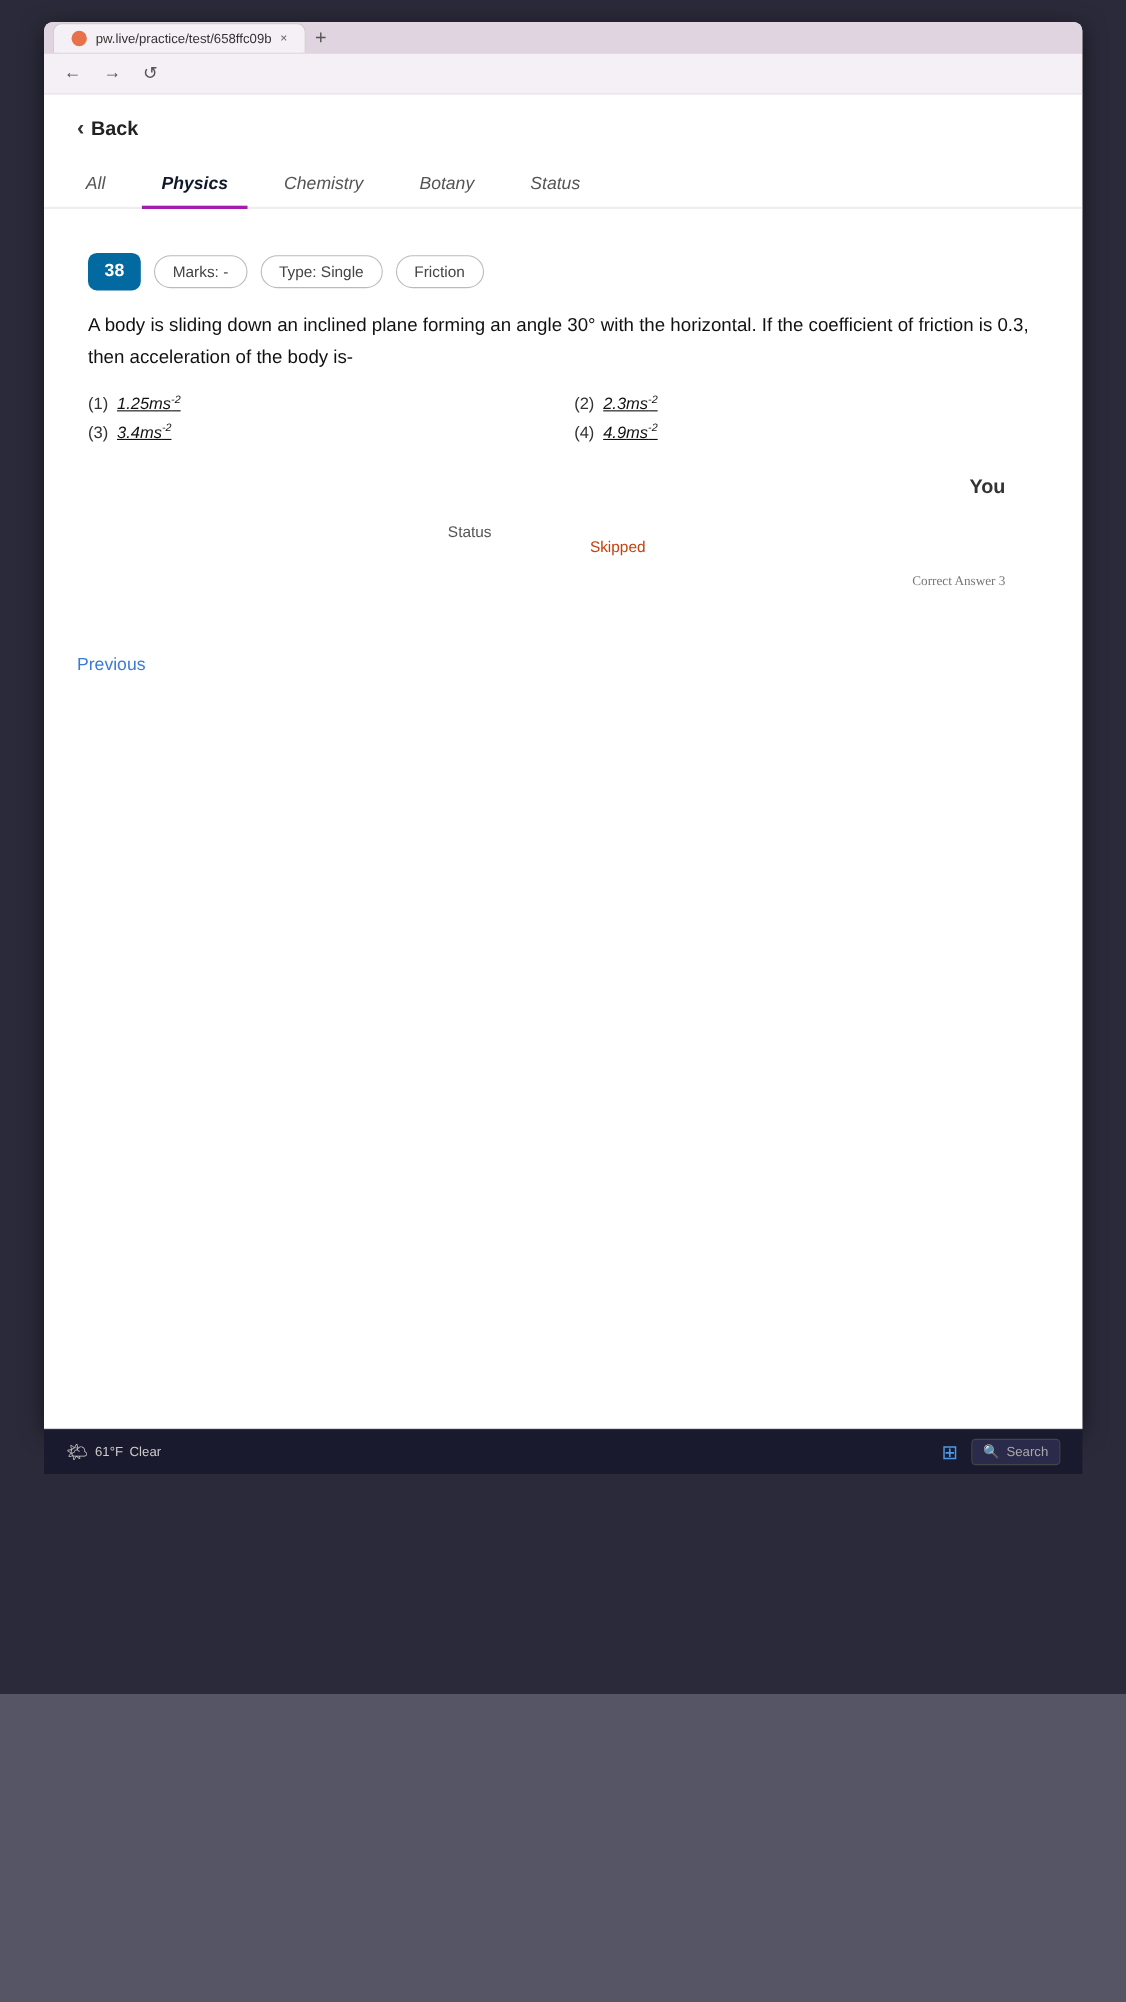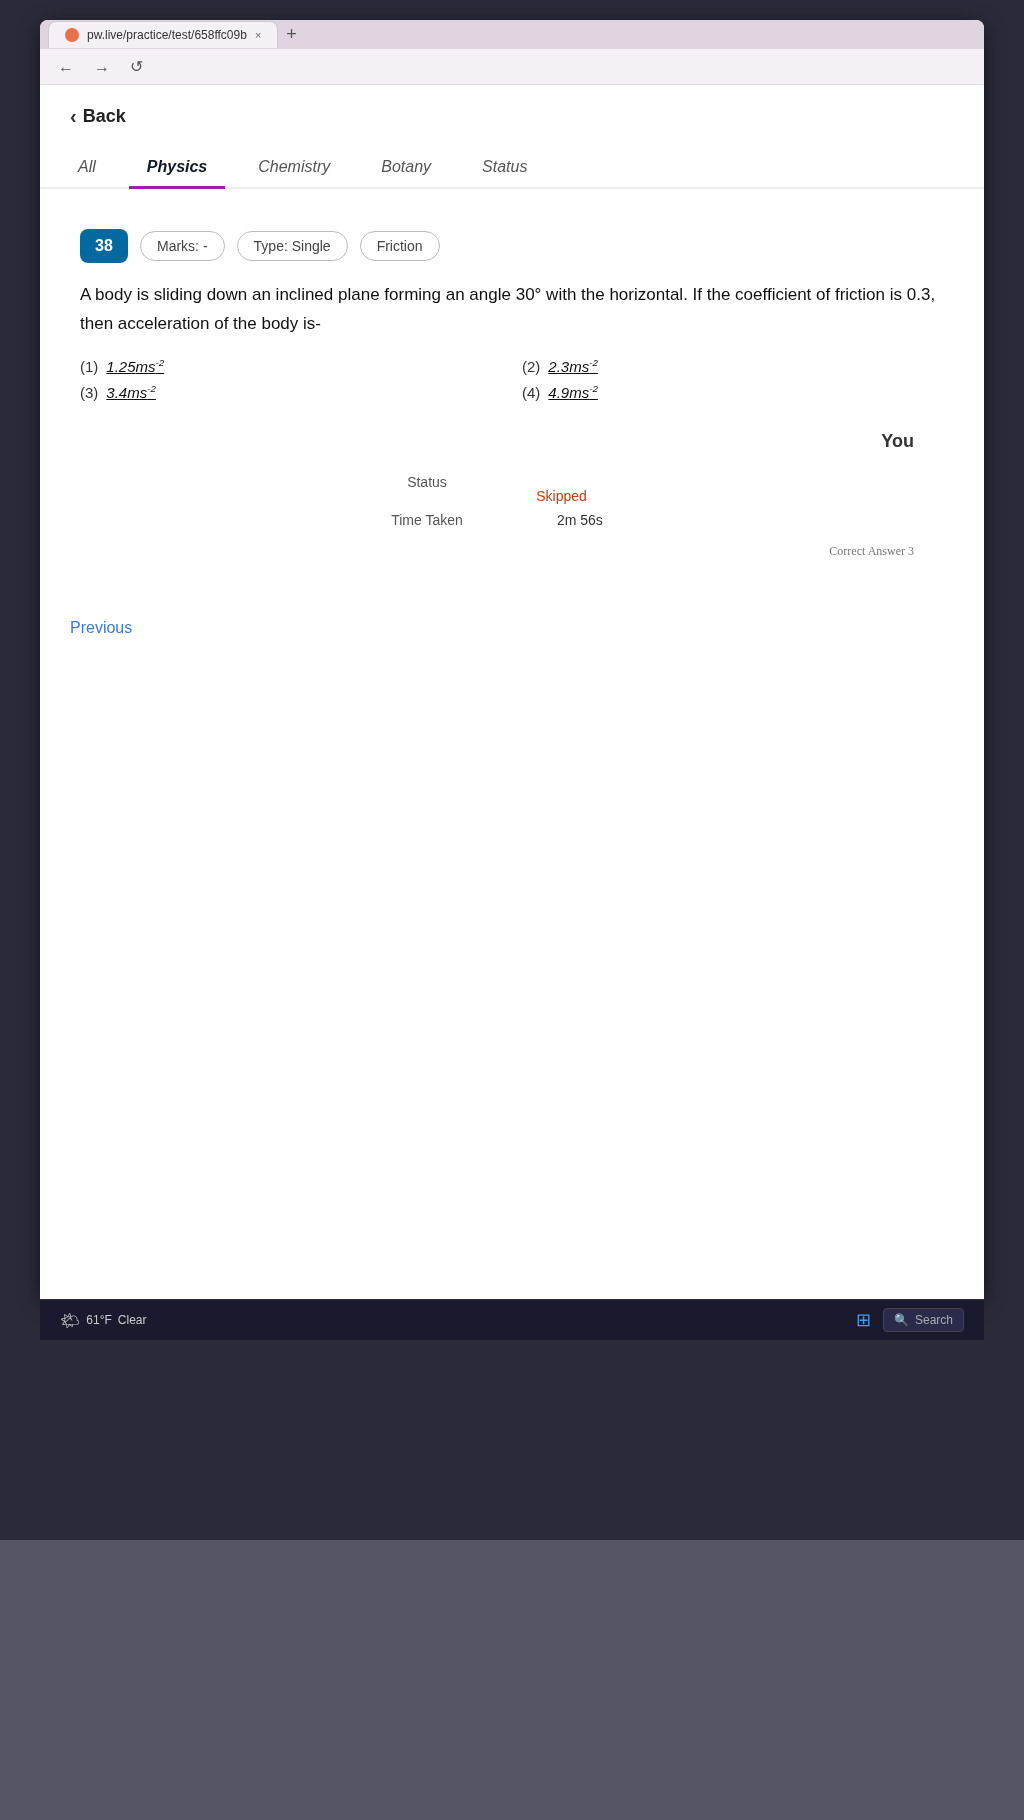--- a/index.html
+++ b/index.html
@@ -449,24 +449,20 @@
             <span class="option-val math-unit">4.9<em>ms</em><sup>-2</sup></span>
           </div>
         </div>
 
         <div class="status-section">
           <div class="status-you-label">You</div>
           <div class="status-row">
             <span class="status-label">Status</span>
             <span class="status-value skipped">Skipped</span>
           </div>
-          <div class="status-row">
-            <span class="status-label">Time Taken</span>
-            <span class="status-value">2m 56s</span>
-          </div>
           <div class="correct-answer-partial">Correct Answer 3</div>
         </div>
 
       </div>
 
       <div class="nav-bottom">
         <button class="prev-btn">Previous</button>
       </div>
 
     </div>

